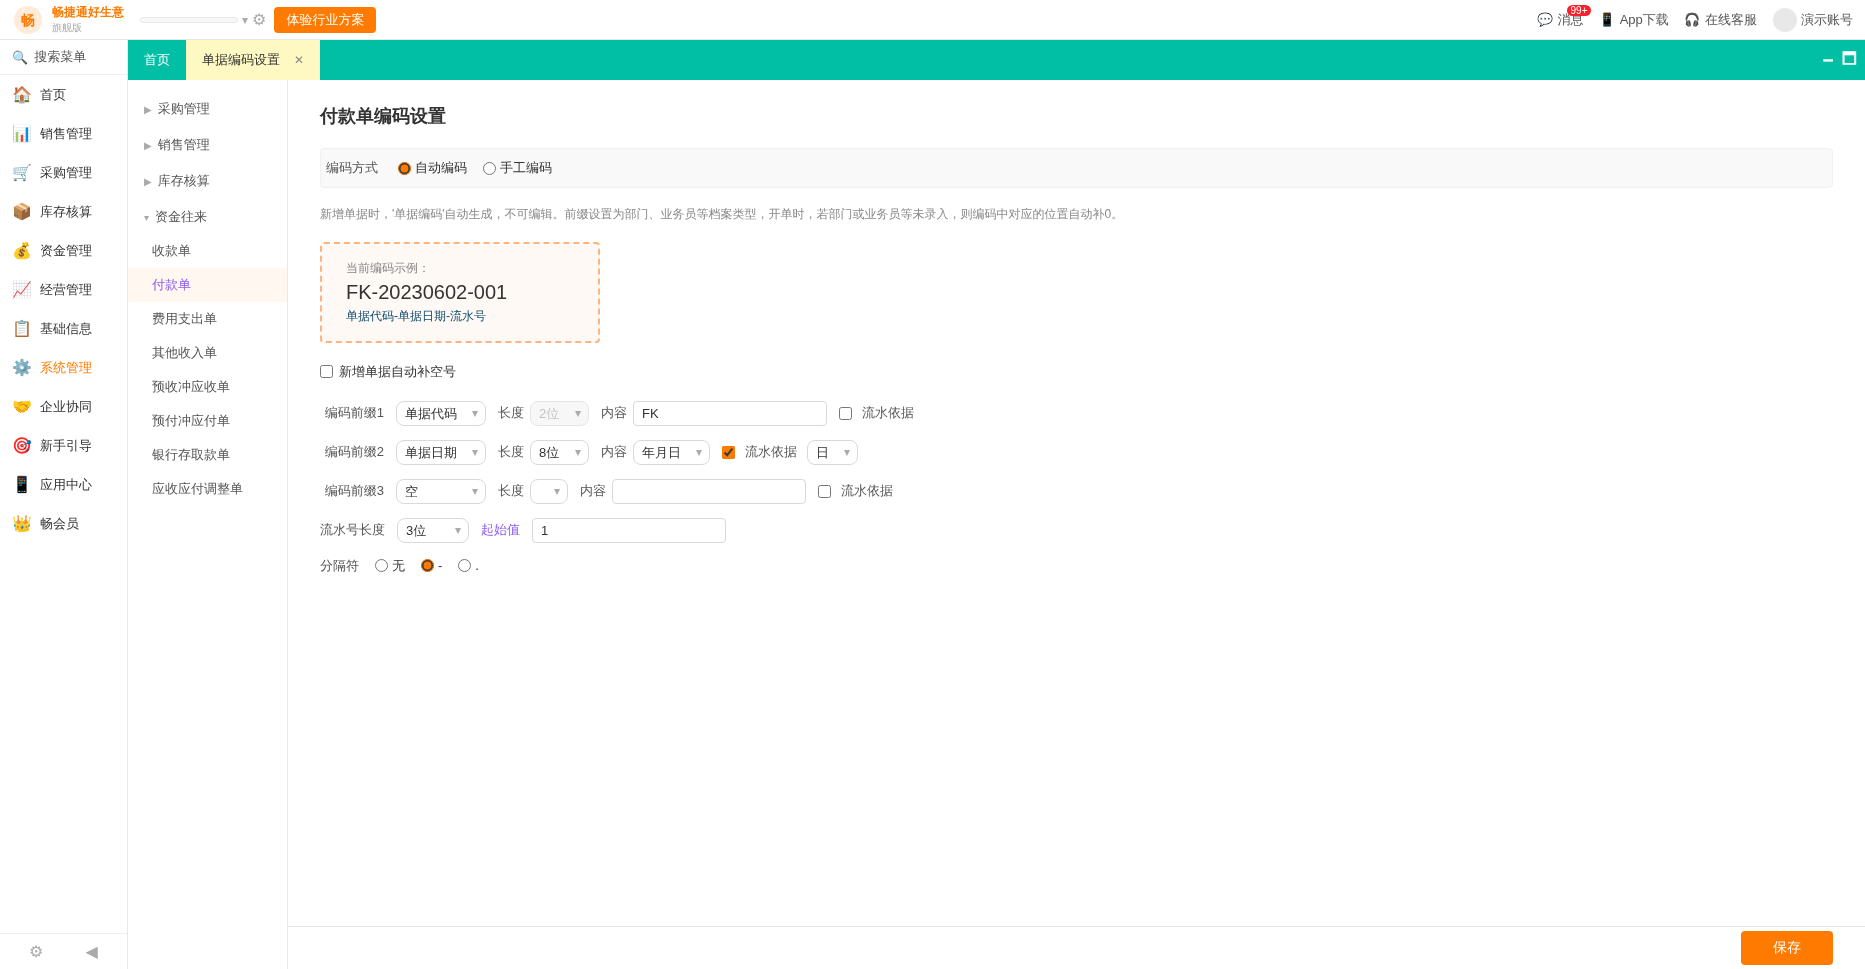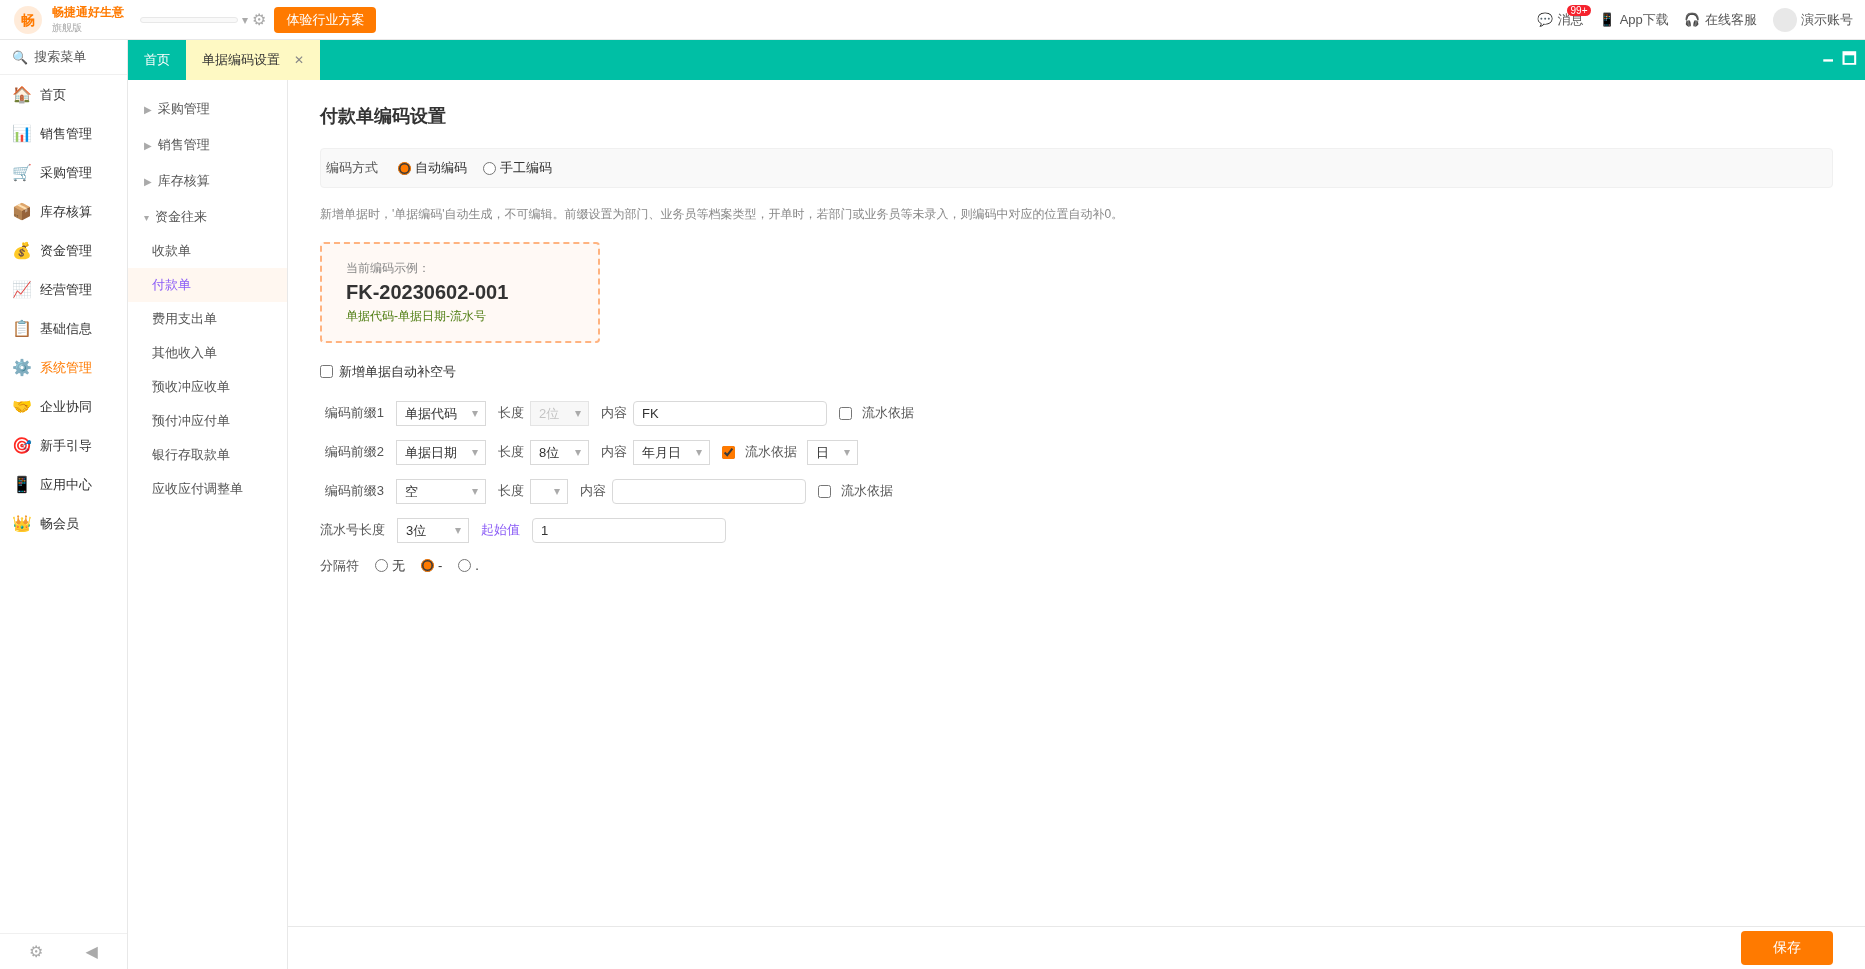--- a/index.html
+++ b/index.html
@@ -134,22 +134,22 @@
     .code-preview {
       border: 2px dashed #ffb380;
       background: #fff9f5;
       border-radius: 4px;
       padding: 16px 24px;
       display: inline-block;
       margin-bottom: 20px;
       min-width: 280px;
     }
     .code-preview-label { font-size: 12px; color: #888; margin-bottom: 4px; }
-    .code-preview-value { font-size: 20px; font-weight: bold; color: #333; }
-    .code-preview-sub { font-size: 12px; color: #4d7c0f; margin-top: 4px; }
+    .code-preview-value { font-size: 20px; font-weight: normal; color: #333; }
+    .code-preview-sub { font-size: 12px; color: #0c4a6e; margin-top: 4px; }
 
     
     .checkbox-row { display: flex; align-items: center; gap: 6px; font-size: 13px; color: #333; margin-bottom: 20px; }
     .checkbox-input { accent-color: #ff7a00; cursor: pointer; }
 
     
     .form-row {
       display: flex;
       align-items: center;
       gap: 12px;
@@ -266,21 +266,21 @@
     
     .select-wrapper {
       position: relative;
       display: inline-flex;
       align-items: center;
     }
     .select-wrapper select {
       appearance: none;
       -webkit-appearance: none;
       border: 1px solid #d9d9d9;
-      border-radius: 0;
+      border-radius: 8px;
       padding: 4px 28px 4px 8px;
       font-size: 13px;
       color: #333;
       background: #fff;
       cursor: pointer;
     }
     .select-wrapper::after {
       content: '▾';
       position: absolute;
       right: 8px;

